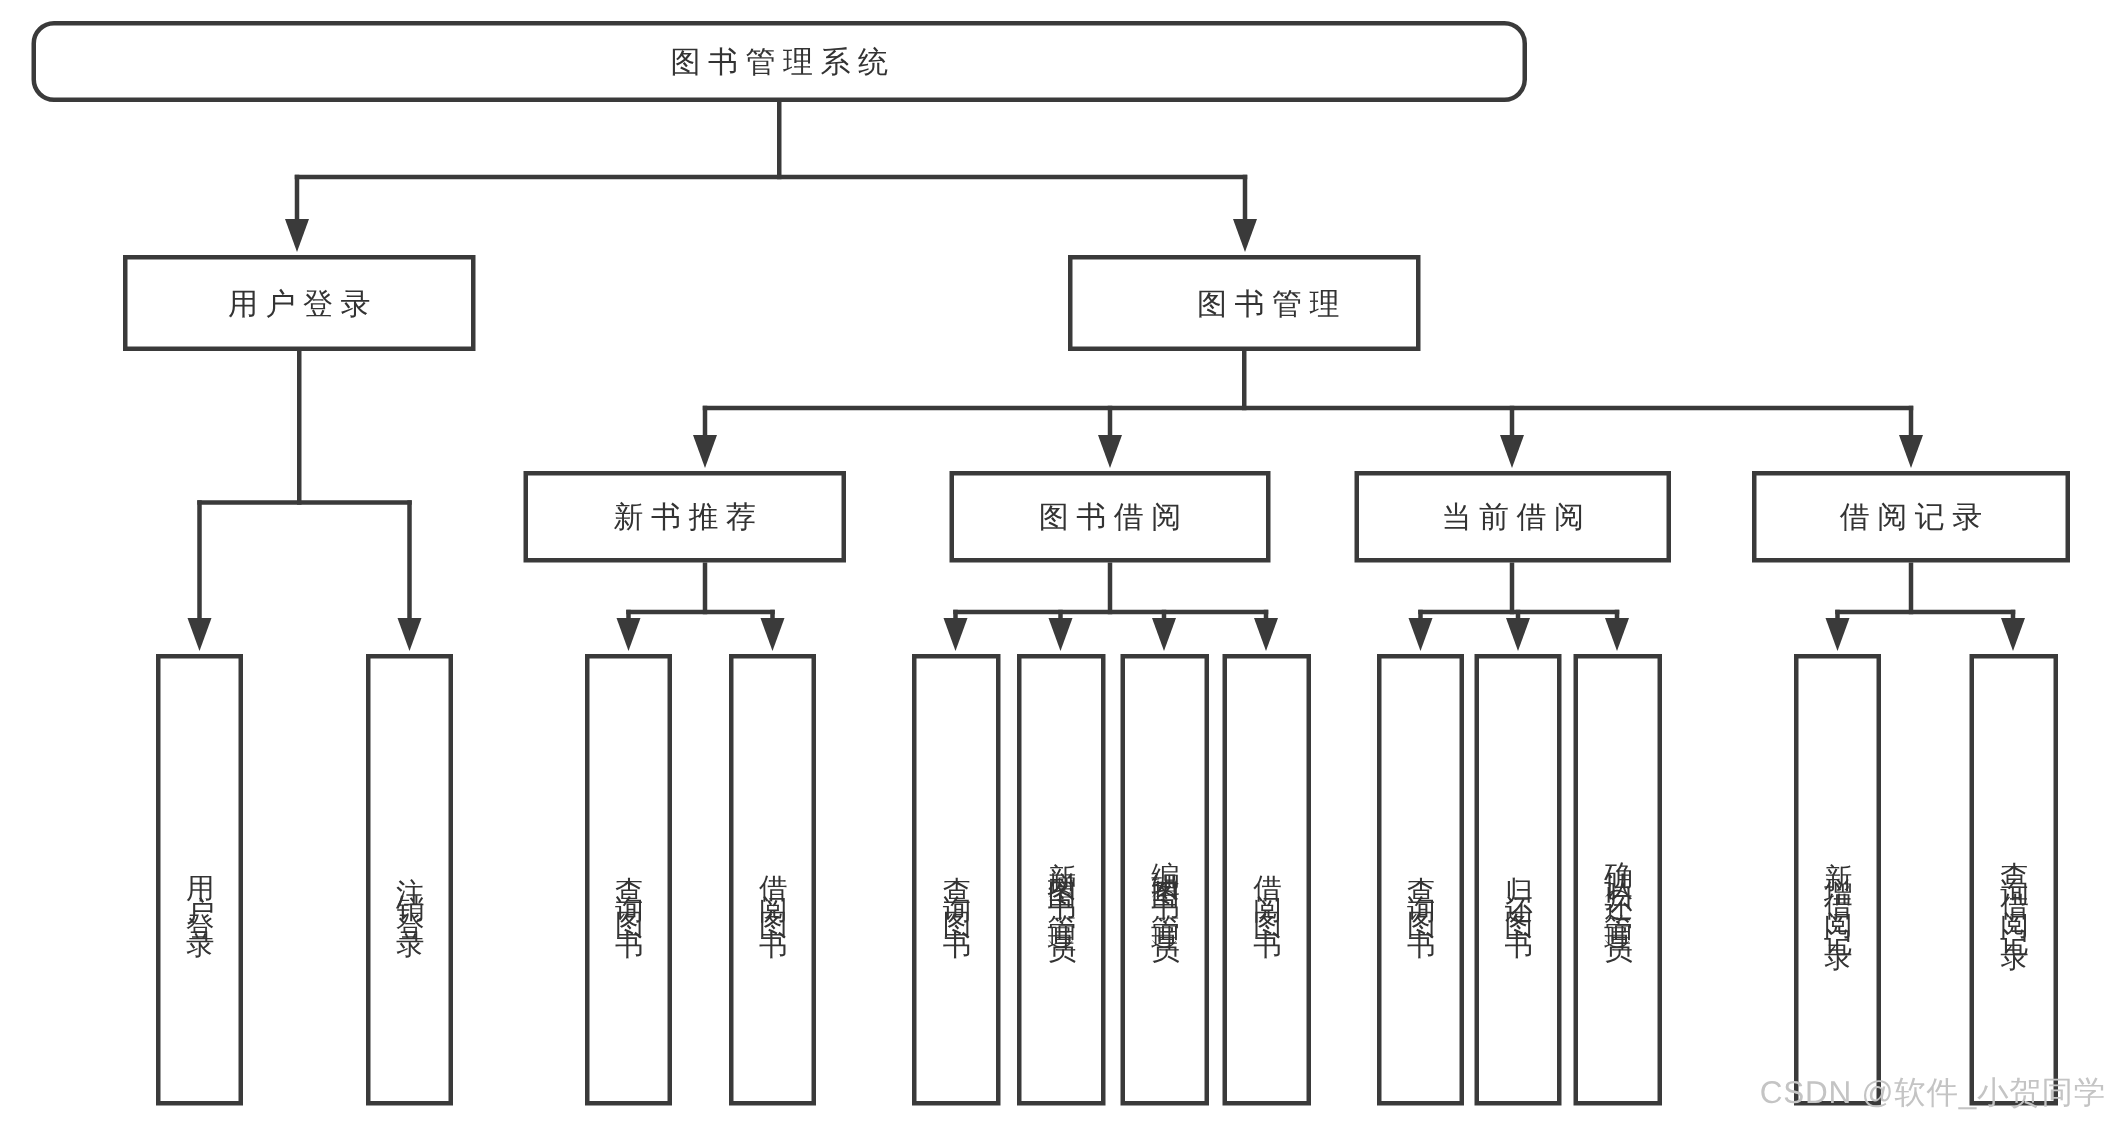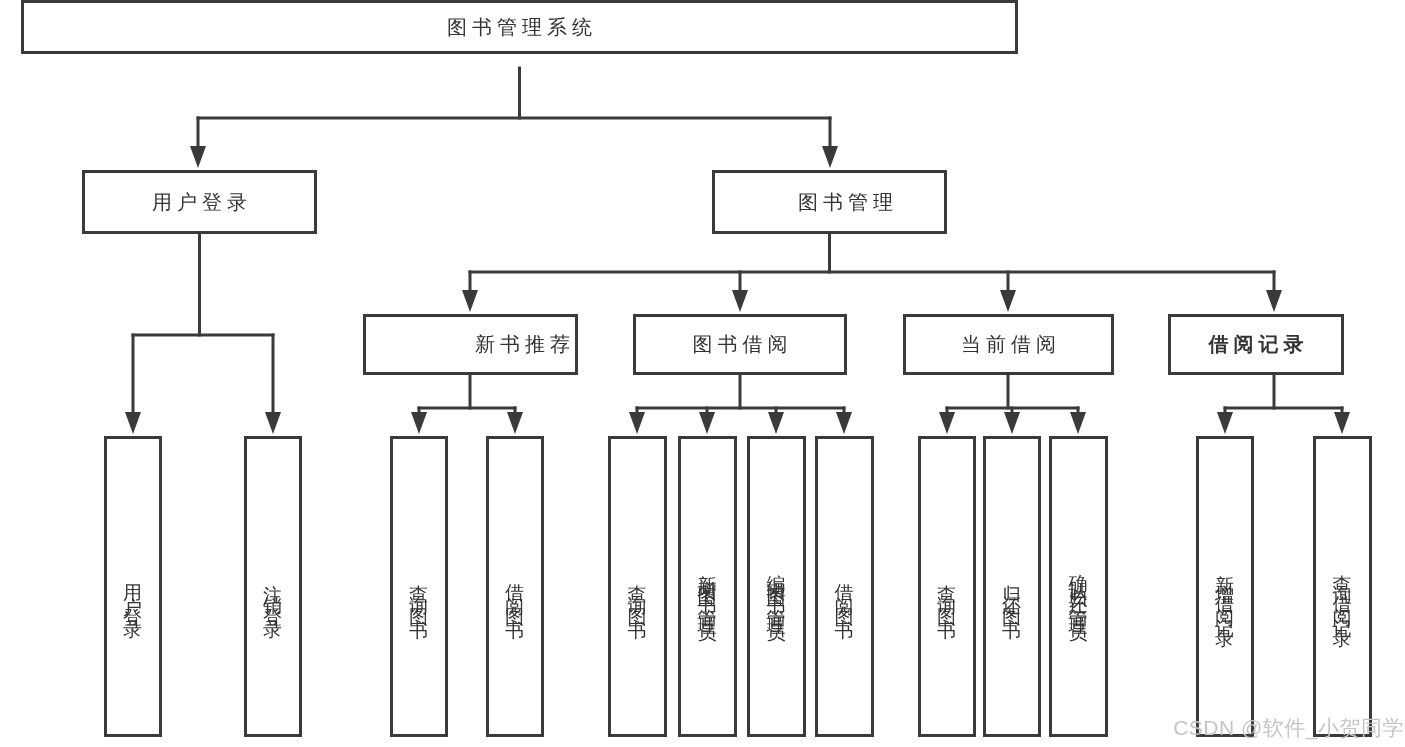--- a/index.html
+++ b/index.html
@@ -149,41 +149,41 @@
     <g>
       <path d="M1274 375 V408"></path>
       <path d="M1225 408 H1342"></path>
       <path d="M1225 408 V415"></path>
         <polygon points="1225,434 1217,412 1233,412"></polygon>
       <path d="M1342 408 V415"></path>
         <polygon points="1342,434 1334,412 1350,412"></polygon>
     </g>
   </svg>
 
-  <div class="node" style="left:21px; top:0; width:997px; height:54px;">
+  <div class="node" style="left:21px; top:14px; width:997px; height:54px;border-radius:15px;">
     <span class="hlabel">图书管理系统</span>
   </div>
 
   <div class="node" style="left:82px; top:170px; width:235px; height:64px;">
     <span class="hlabel">用户登录</span>
   </div>
   <div class="node" style="left:712px; top:170px; width:235px; height:64px;padding-left:32px;">
     <span class="hlabel">图书管理</span>
   </div>
 
-  <div class="node" style="left:363px; top:314px; width:215px; height:61px;justify-content:flex-end;">
+  <div class="node" style="left:349px; top:314px; width:215px; height:61px;">
     <span class="hlabel">新书推荐</span>
   </div>
   <div class="node" style="left:633px; top:314px; width:214px; height:61px;">
     <span class="hlabel">图书借阅</span>
   </div>
   <div class="node" style="left:903px; top:314px; width:211px; height:61px;justify-content:center;">
     <span class="hlabel">当前借阅</span>
   </div>
-  <div class="node" style="left:1168px; top:314px; width:176px; height:61px;font-weight:bold;">
+  <div class="node" style="left:1168px; top:314px; width:212px; height:61px;">
     <span class="hlabel">借阅记录</span>
   </div>
 
   <div class="leaf" style="left:104px;">
     <span class="vtext sp-wide">用户登录</span>
   </div>
   <div class="leaf" style="left:244px;">
     <span class="vtext sp-wide">注销登录</span>
   </div>
 

